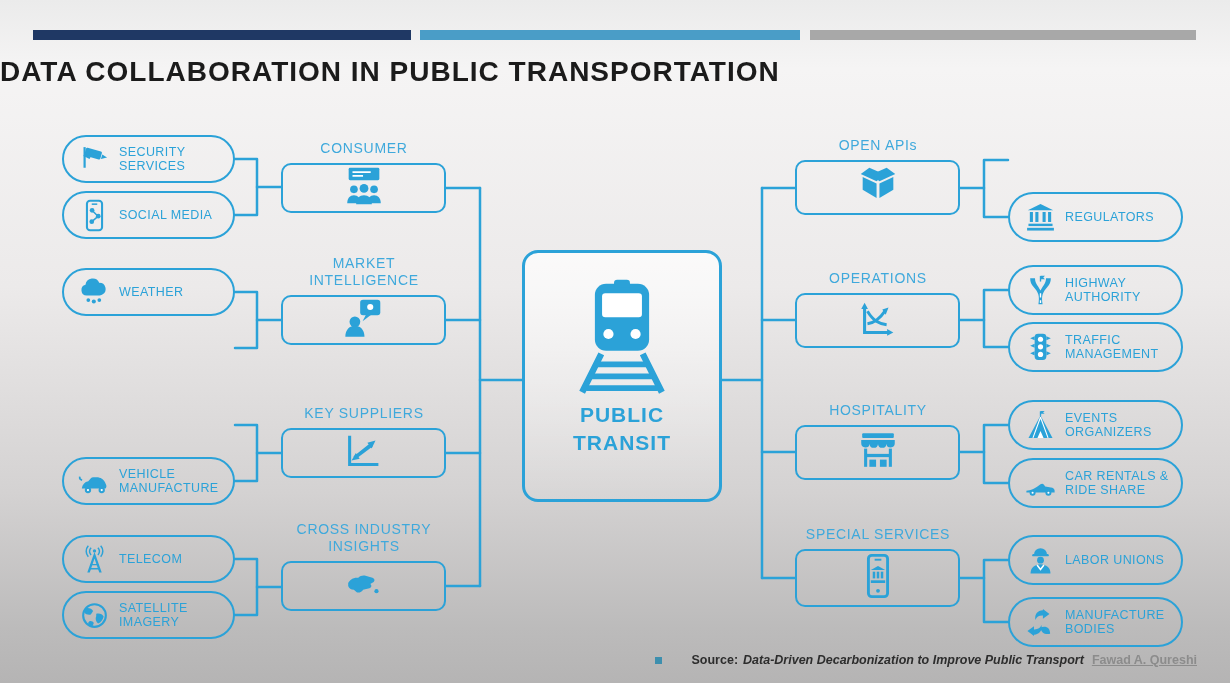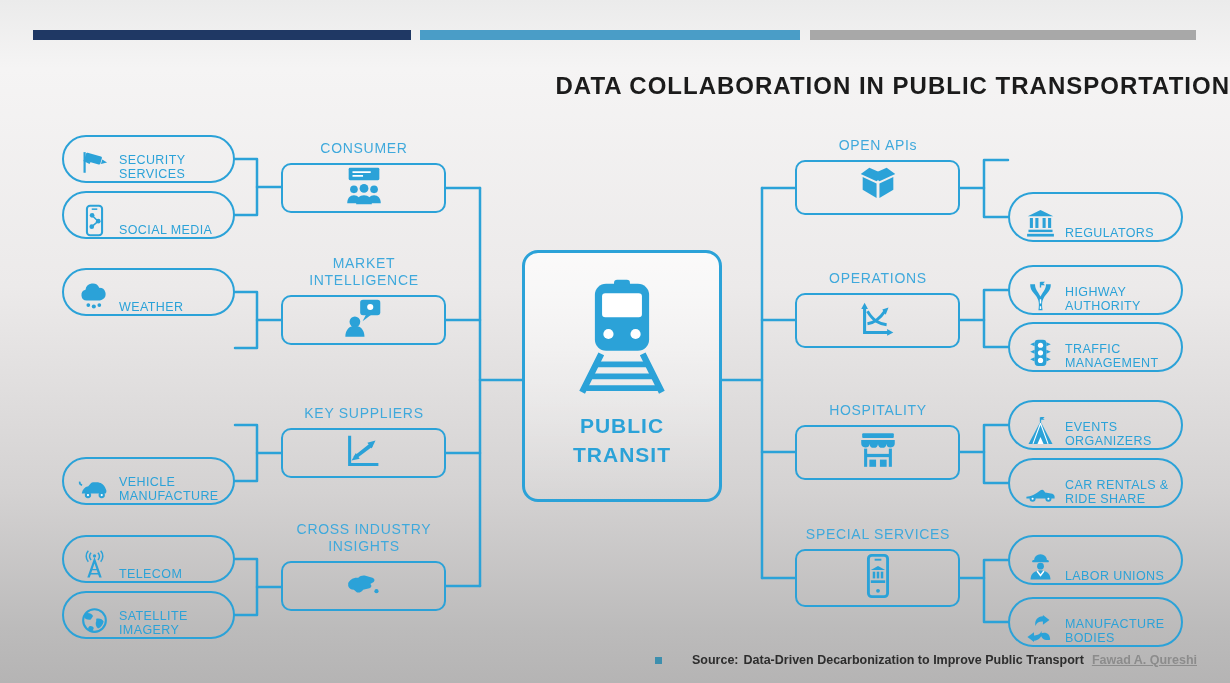--- a/index.html
+++ b/index.html
@@ -1,43 +1,43 @@
 <!DOCTYPE html>
 <html><head>
 <meta charset="utf-8">
 <style>
   html,body{margin:0;padding:0;background:#9a9a9a;font-family:"Liberation Sans",sans-serif;}
   #stage{position:relative;width:1230px;height:683px;overflow:hidden;
     background:linear-gradient(180deg,#ebebeb 0%,#f5f4f4 10%,#eceaea 42%,#d4d2d2 72%,#bcbbbb 92%,#b5b4b4 100%);}
   :root{--blue:#2ba2d8;}
   .bar{position:absolute;top:30px;height:10px;}
-  .title{position:absolute;top:72px;left:0;width:100%;text-align:right;font-size:24px;font-weight:700;
+  .title{position:absolute;top:56px;left:0;width:100%;text-align:left;font-size:28px;font-weight:700;
     letter-spacing:1px;color:#1b1b1b;}
   .wires{position:absolute;left:0;top:0;}
   .pill{position:absolute;width:173px;height:48px;border:2.5px solid var(--blue);border-radius:26px;
-    display:flex;align-items:flex-end;box-sizing:border-box;padding:0 6px 0 12px;color:var(--blue);background:transparent;}
+    display:flex;align-items:center;box-sizing:border-box;padding:0 6px 0 12px;color:var(--blue);background:transparent;}
   .pill-r{width:175px;height:50px;}
   .pill .ic{flex:0 0 36px;display:flex;align-items:center;justify-content:center;}
   .pill .ic svg{width:33px;height:33px;}
   .plabel{font-size:12.5px;line-height:1.12;letter-spacing:.4px;margin-left:7px;}
   .hubbox{position:absolute;border:2.5px solid var(--blue);border-radius:10px;display:flex;align-items:center;
     justify-content:center;box-sizing:border-box;color:var(--blue);}
   .hubbox svg{width:46px;height:46px;}
   .hublabel{position:absolute;width:150px;text-align:center;font-size:14px;line-height:1.2;letter-spacing:.7px;
     color:#3fa9dc;}
   .center-node{position:absolute;left:522px;top:250px;width:200px;height:252px;border:3px solid var(--blue);
     border-radius:16px;box-sizing:border-box;display:flex;flex-direction:column;align-items:center;
-    justify-content:space-between;padding:26px 0 30px;color:var(--blue);
+    padding:26px 0 30px;color:var(--blue);
     background:linear-gradient(180deg,rgba(255,255,255,.75),rgba(255,255,255,.08));}
   .center-node svg{width:96px;height:118px;}
   .center-label{width:130px;text-align:center;font-size:21px;font-weight:700;letter-spacing:1px;line-height:1.35;}
   .src{position:absolute;top:653px;right:33px;display:flex;align-items:center;font-size:12.5px;color:#2d2d2d;}
   .src .bullet{width:7px;height:7px;background:#3d8fae;margin-right:30px;}
   .src .pfx{font-weight:700;margin-right:5px;}
-  .src .stl{font-weight:700;}
+  .src .stl{font-weight:700;font-style:italic;}
   .src .lnk{color:#8c8c8c;font-weight:700;text-decoration:underline;margin-left:8px;cursor:pointer;}
   svg{fill:currentColor;}
 </style>
 </head>
 <body>
 
 <svg width="0" height="0" style="position:absolute" aria-hidden="true">
   <defs>
     <symbol id="i-cctv" viewBox="0 0 48 48">
         <rect x="8" y="6" width="3.2" height="30"></rect>

